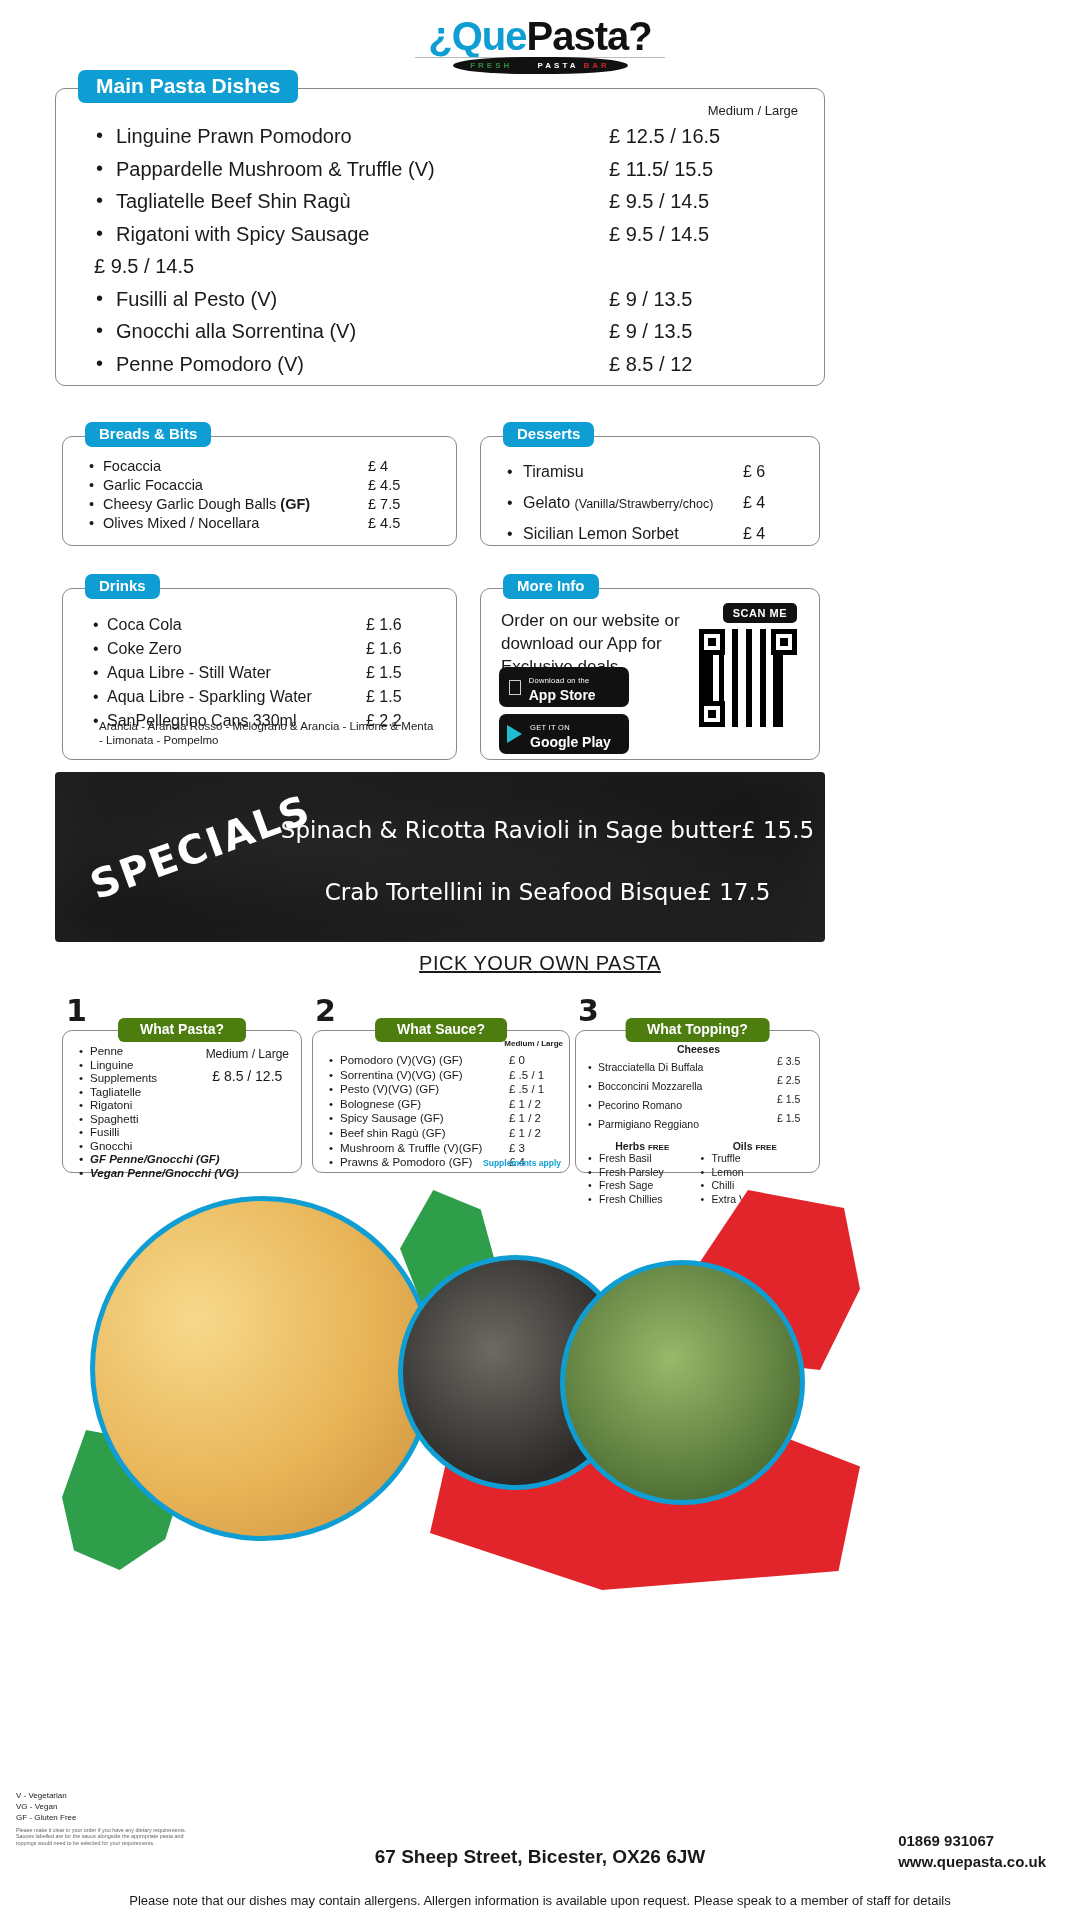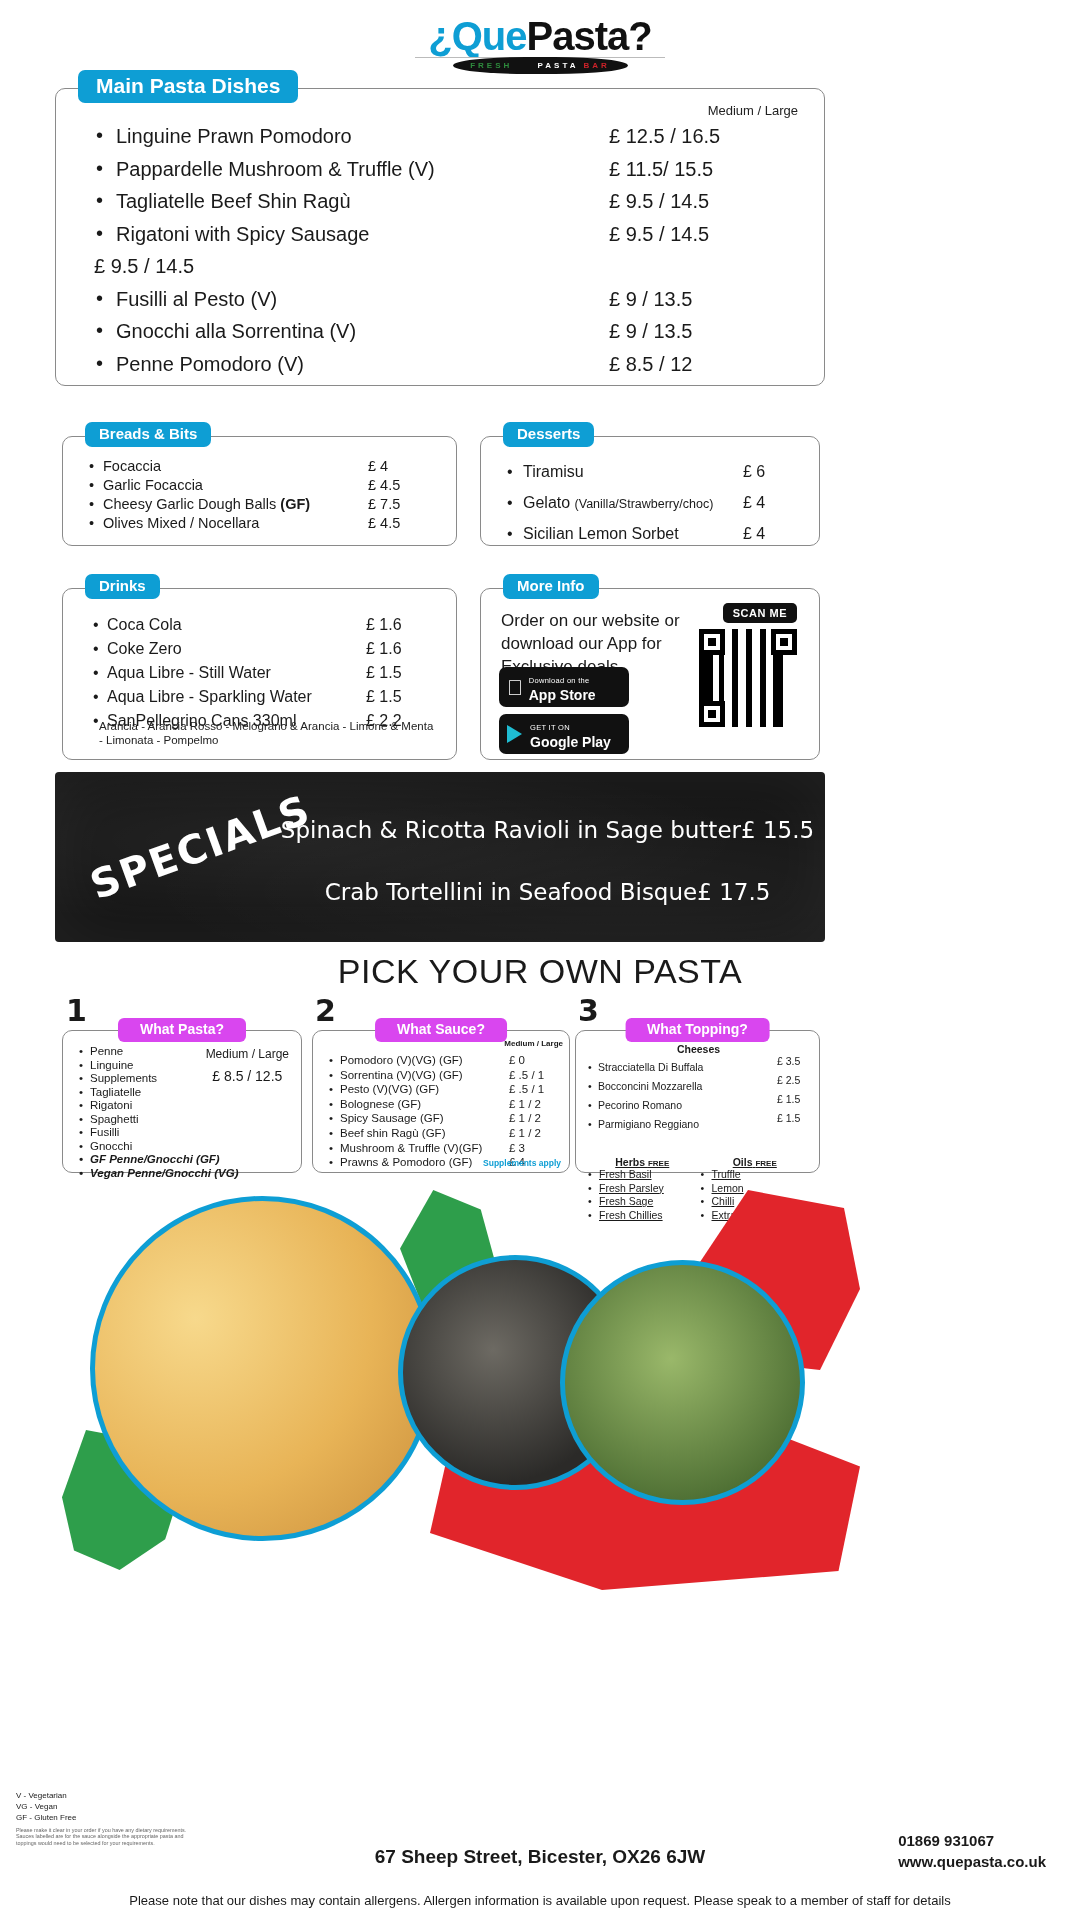--- a/index.html
+++ b/index.html
@@ -149,35 +149,35 @@
     position: absolute; left: 197px; color: #fff;
     font-size: 23px; font-family: "DejaVu Sans", sans-serif;
     width: 545px; display: flex; justify-content: center; margin-left: 23px;
   }
   #sp-row-0 { top: 45px; }
   #sp-row-1 { top: 107px; }
 
   
   .pyop-title {
     position: absolute; left: 0; right: 0; top: 952px;
-    text-align: center; font-size: 34px; letter-spacing: .5px;
+    text-align: center; font-size: 20px; letter-spacing: .5px; text-decoration: underline;
   }
   .step-num {
     position: absolute; font-size: 30px; font-weight: bold; font-family: "DejaVu Sans", sans-serif;
   }
   #step-1 { left: 66px; top: 993px; }
   #step-2 { left: 315px; top: 993px; }
   #step-3 { left: 578px; top: 993px; }
 
   #pasta-panel { left: 62px; top: 1030px; width: 240px; height: 143px; }
   #sauce-panel { left: 312px; top: 1030px; width: 258px; height: 143px; }
   #topping-panel { left: 575px; top: 1030px; width: 245px; height: 143px; }
   .pyop-title-tab {
     position: absolute; top: -13px; left: 50%; transform: translateX(-50%);
-    background: #d946ef; color: #fff; border-radius: 6px;
+    background: #4d7c0f; color: #fff; border-radius: 6px;
     padding: 3px 22px 5px; font-size: 14px; font-weight: bold; white-space: nowrap;
   }
 
   .pyop-list { position: absolute; left: 14px; top: 14px; }
   .pyop-li {
     font-size: 11.5px; line-height: 13.5px; padding-left: 13px; position: relative; white-space: nowrap;
   }
   .pyop-li::before { content: "\2022"; position: absolute; left: 2px; }
   .bold-it { font-weight: bold; font-style: italic; }
   .pasta-size {
@@ -483,21 +483,21 @@
         </div>
         <div class="top-row">
           <div class="nm">Pecorino Romano</div>
           <div class="pr">£ 1.5</div>
         </div>
         <div class="top-row">
           <div class="nm">Parmigiano Reggiano</div>
           <div class="pr">£ 1.5</div>
         </div>
       </div>
-    <div style="display:flex;margin-top:25px;text-decoration:underline;">
+    <div style="display:flex;margin-top:9px;">
       <div style="flex:1;">
         <div class="top-head">
           <span>Herbs</span>
           <span class="free-tag">FREE</span>
         </div>
         <div id="herbs-list">
             <div class="pyop-li" style="font-size: 10.5px;">Fresh Basil</div>
             <div class="pyop-li" style="font-size: 10.5px;">Fresh Parsley</div>
             <div class="pyop-li" style="font-size: 10.5px;">Fresh Sage</div>
             <div class="pyop-li" style="font-size: 10.5px;">Fresh Chillies</div>

